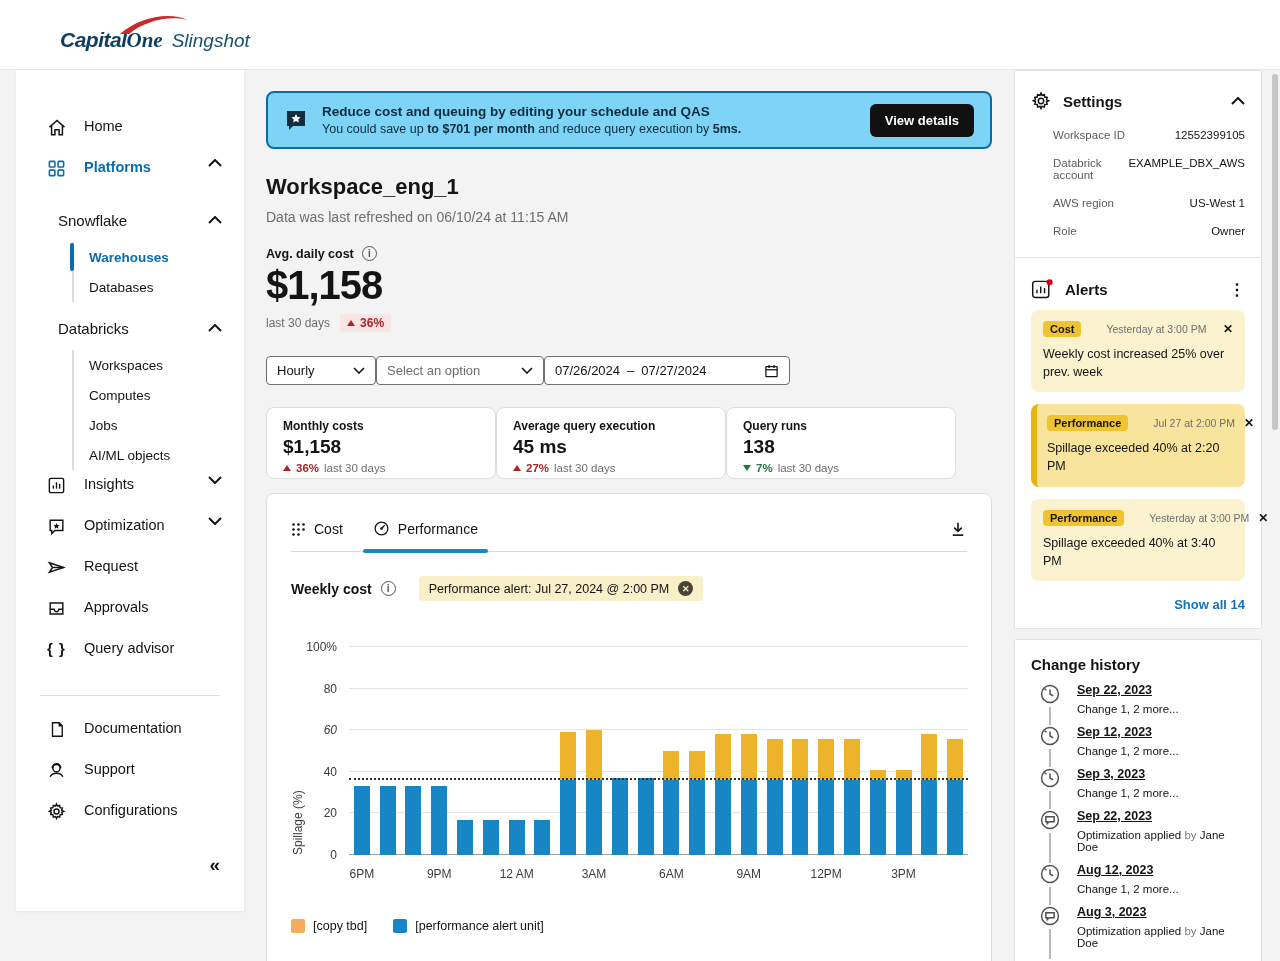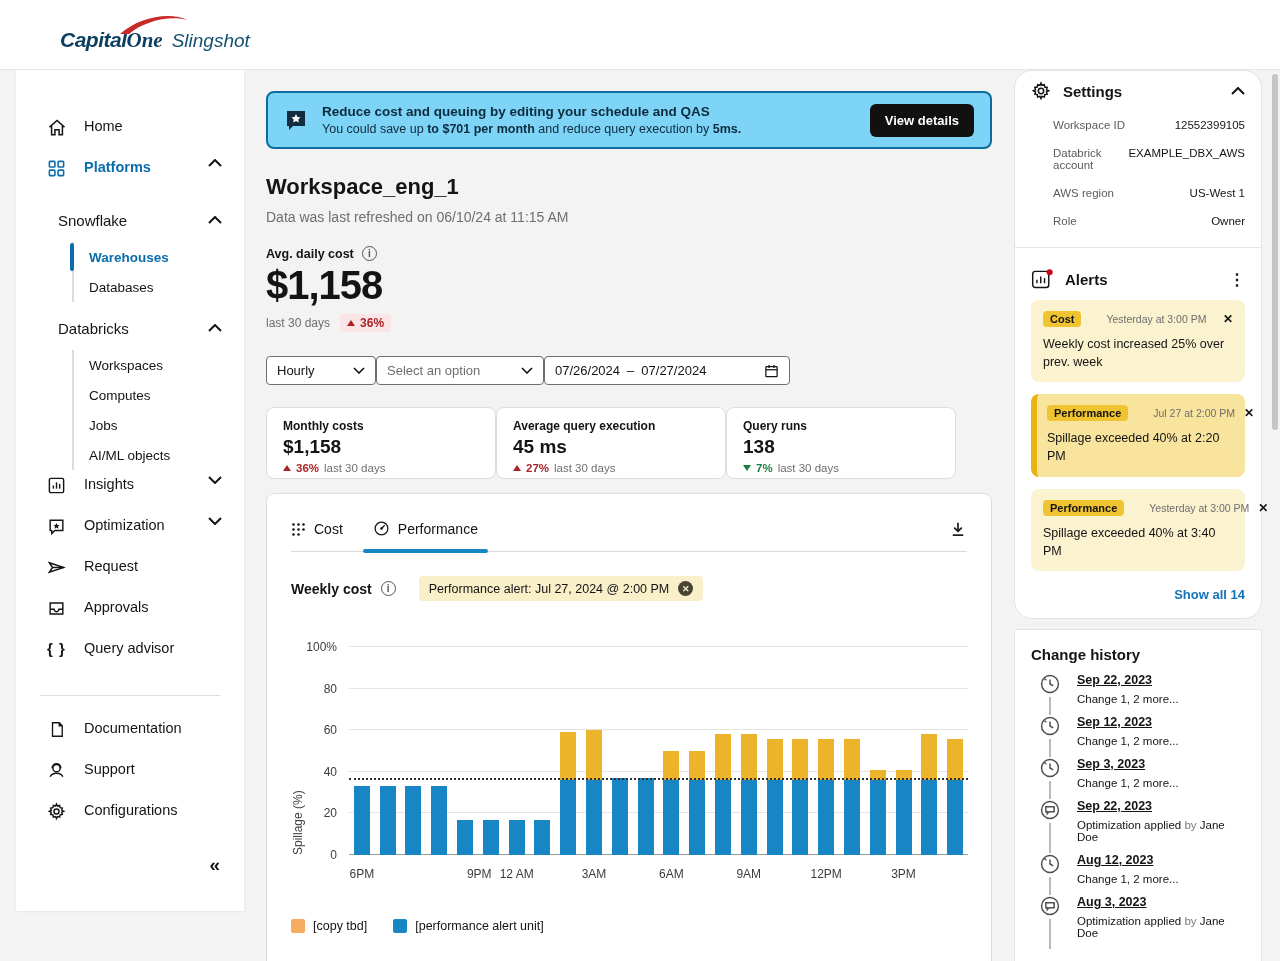--- a/index.html
+++ b/index.html
@@ -89,21 +89,21 @@
   .bar{position:absolute;bottom:0;width:16px;z-index:2;}
   .xtick{position:absolute;top:calc(100% + 12px);transform:translateX(-50%);font-size:12px;color:#3c3c3c;white-space:nowrap;}
   .ylabel{position:absolute;right:calc(100% + 44px);top:0;bottom:0;writing-mode:vertical-rl;transform:rotate(180deg);display:flex;align-items:center;font-size:12px;color:#3c3c3c;}
   .legend{margin-top:64px;display:flex;gap:26px;align-items:center;}
   .legend-item{display:flex;align-items:center;gap:8px;font-size:12.5px;}
   .swatch{width:14px;height:14px;border-radius:2px;}
 
   
   .rightcol{position:absolute;left:1014px;top:70px;width:248px;}
   .rcard{background:#fff;border:1px solid #e3e3e3;border-radius:2px;}
-  .rcard1{padding:4px 16px 16px 16px;border-radius:18px;}
+  .rcard1{padding:14px 16px 16px 16px;}
   .rhead{display:flex;align-items:center;gap:12px;font-size:15px;font-weight:700;padding:6px 0 10px 0;}
   .rhead .chev,.rhead .kebab{margin-left:auto;cursor:pointer;}
   .kebab{font-size:16px;font-weight:700;letter-spacing:0;}
   .srow{display:flex;justify-content:space-between;font-size:11.5px;padding:8px 0 8px 22px;}
   .srow .sl{color:#5c5c5c;}
   .srow .sv{color:#141414;}
   .rdivider{height:1px;background:#e6e6e6;margin:12px -16px 14px -16px;}
   .alert-card{background:#fbf2cf;border-radius:8px;padding:11px 12px;margin-bottom:12px;}
   .alert-card.hl{background:#f8e49c;border-left:6px solid #e9b411;padding-left:10px;}
   .alert-top{display:flex;align-items:center;gap:9px;}
@@ -428,21 +428,21 @@
     </div>
 
     <div class="chart-block">
       <div class="ylabel">Spillage (%)</div>
       <div class="plot">
           <div class="gridline" style="bottom: 100%;"></div>
           <div class="ytick" style="bottom: 100%;">100%</div>
           <div class="gridline" style="bottom: 80%;"></div>
           <div class="ytick" style="bottom: 80%;">80</div>
           <div class="gridline" style="bottom: 60%;"></div>
-          <div class="ytick" style="bottom: 60%;">60</div>
+          <div class="ytick" style="bottom: 60%; font-style: italic;">60</div>
           <div class="gridline" style="bottom: 40%;"></div>
           <div class="ytick" style="bottom: 40%;">40</div>
           <div class="gridline" style="bottom: 20%;"></div>
           <div class="ytick" style="bottom: 20%;">20</div>
           <div class="gridline baseline" style="bottom: 0%;"></div>
           <div class="ytick" style="bottom: 0%;">0</div>
           <div class="bar" style="left: calc(2.08333% - 8px); height: 33%; background: rgb(24, 134, 196);"></div>
           <div class="bar" style="left: calc(6.25% - 8px); height: 33%; background: rgb(24, 134, 196);"></div>
           <div class="bar" style="left: calc(10.4167% - 8px); height: 33%; background: rgb(24, 134, 196);"></div>
           <div class="bar" style="left: calc(14.5833% - 8px); height: 33%; background: rgb(24, 134, 196);"></div>
@@ -475,21 +475,21 @@
           <div class="bar" style="left: calc(85.4167% - 8px); height: 36%; background: rgb(24, 134, 196);"></div>
           <div class="bar" style="left: calc(85.4167% - 8px); bottom: 36%; height: 5%; background: rgb(237, 179, 43);"></div>
           <div class="bar" style="left: calc(89.5833% - 8px); height: 36%; background: rgb(24, 134, 196);"></div>
           <div class="bar" style="left: calc(89.5833% - 8px); bottom: 36%; height: 5%; background: rgb(237, 179, 43);"></div>
           <div class="bar" style="left: calc(93.75% - 8px); height: 36%; background: rgb(24, 134, 196);"></div>
           <div class="bar" style="left: calc(93.75% - 8px); bottom: 36%; height: 22%; background: rgb(237, 179, 43);"></div>
           <div class="bar" style="left: calc(97.9167% - 8px); height: 36%; background: rgb(24, 134, 196);"></div>
           <div class="bar" style="left: calc(97.9167% - 8px); bottom: 36%; height: 20%; background: rgb(237, 179, 43);"></div>
           <div class="threshold" style="bottom: 36%;"></div>
           <div class="xtick" style="left: 2.08333%;">6PM</div>
-          <div class="xtick" style="left: 14.5833%; margin-left: 40px;">9PM</div>
+          <div class="xtick" style="left: 14.5833%;">9PM</div>
           <div class="xtick" style="left: 27.0833%;">12 AM</div>
           <div class="xtick" style="left: 39.5833%;">3AM</div>
           <div class="xtick" style="left: 52.0833%;">6AM</div>
           <div class="xtick" style="left: 64.5833%;">9AM</div>
           <div class="xtick" style="left: 77.0833%;">12PM</div>
           <div class="xtick" style="left: 89.5833%;">3PM</div>
         </div>
     </div>
     <div class="legend">
         <div class="legend-item">

